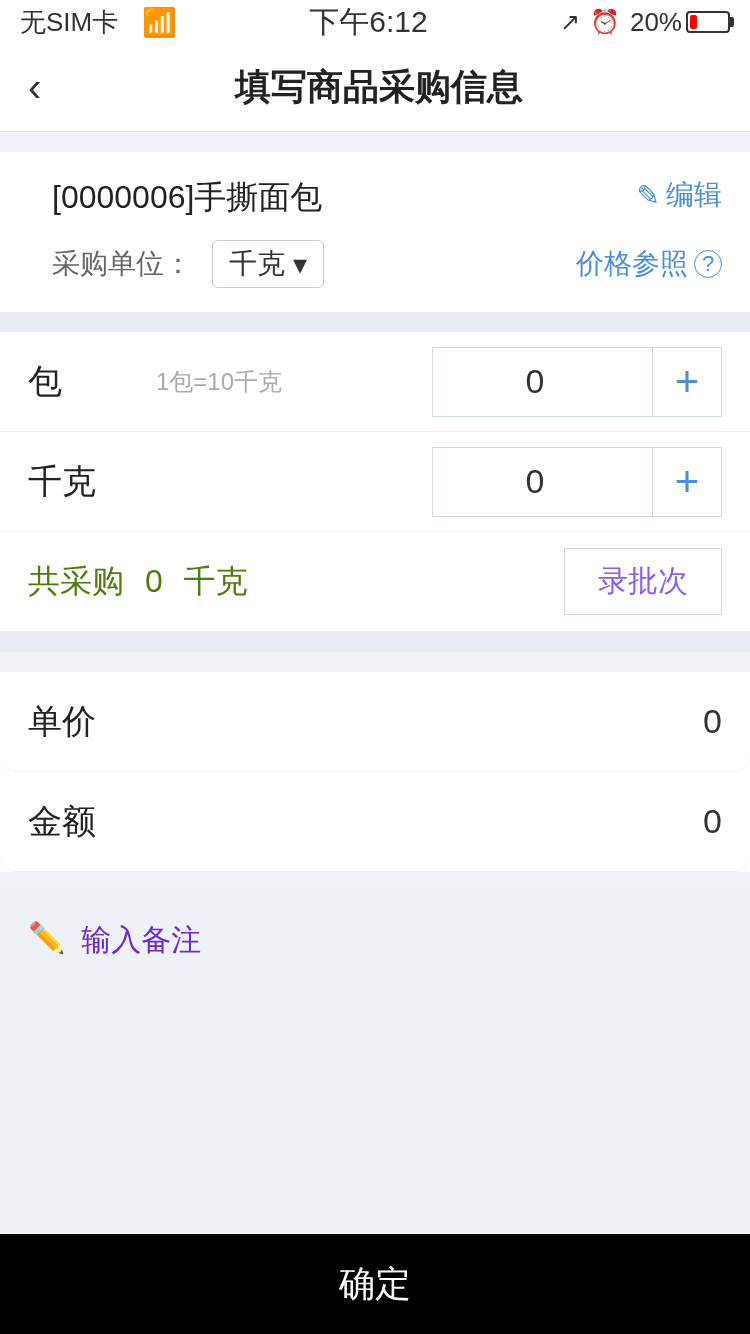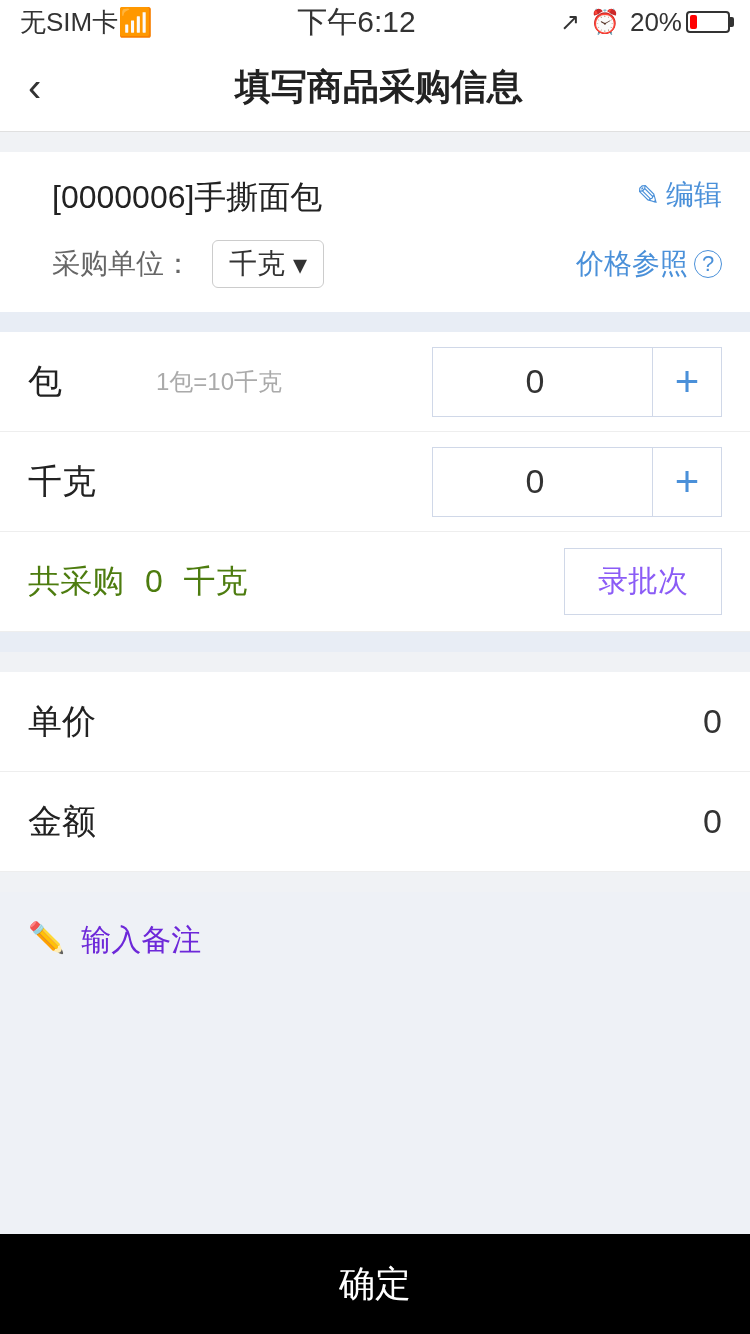--- a/index.html
+++ b/index.html
@@ -16,21 +16,21 @@
     
     .status-bar {
       height: 44px;
       background: #fff;
       display: flex;
       align-items: center;
       justify-content: space-between;
       padding: 0 20px;
       font-size: 28px;
     }
-    .status-left { display: flex; align-items: center; gap: 0; }
+    .status-left { display: flex; align-items: center; gap: 24px; }
     .status-right { display: flex; align-items: center; gap: 10px; }
     .battery {
       display: flex; align-items: center; gap: 4px;
     }
     .battery-bar {
       width: 44px; height: 22px;
       border: 2px solid #333;
       border-radius: 4px;
       position: relative;
       display: flex; align-items: center; padding: 2px;
@@ -223,20 +223,21 @@
     .price-section {
       background: #fff;
       margin-top: 20px;
     }
     .price-row {
       display: flex;
       align-items: center;
       padding: 0 28px;
       height: 100px;
       border-bottom: 1px solid #eee;
+      border-radius: 17px;
     }
     .price-label {
       font-size: 34px;
       color: #222;
     }
     .price-value {
       margin-left: auto;
       font-size: 34px;
       color: #333;
     }

